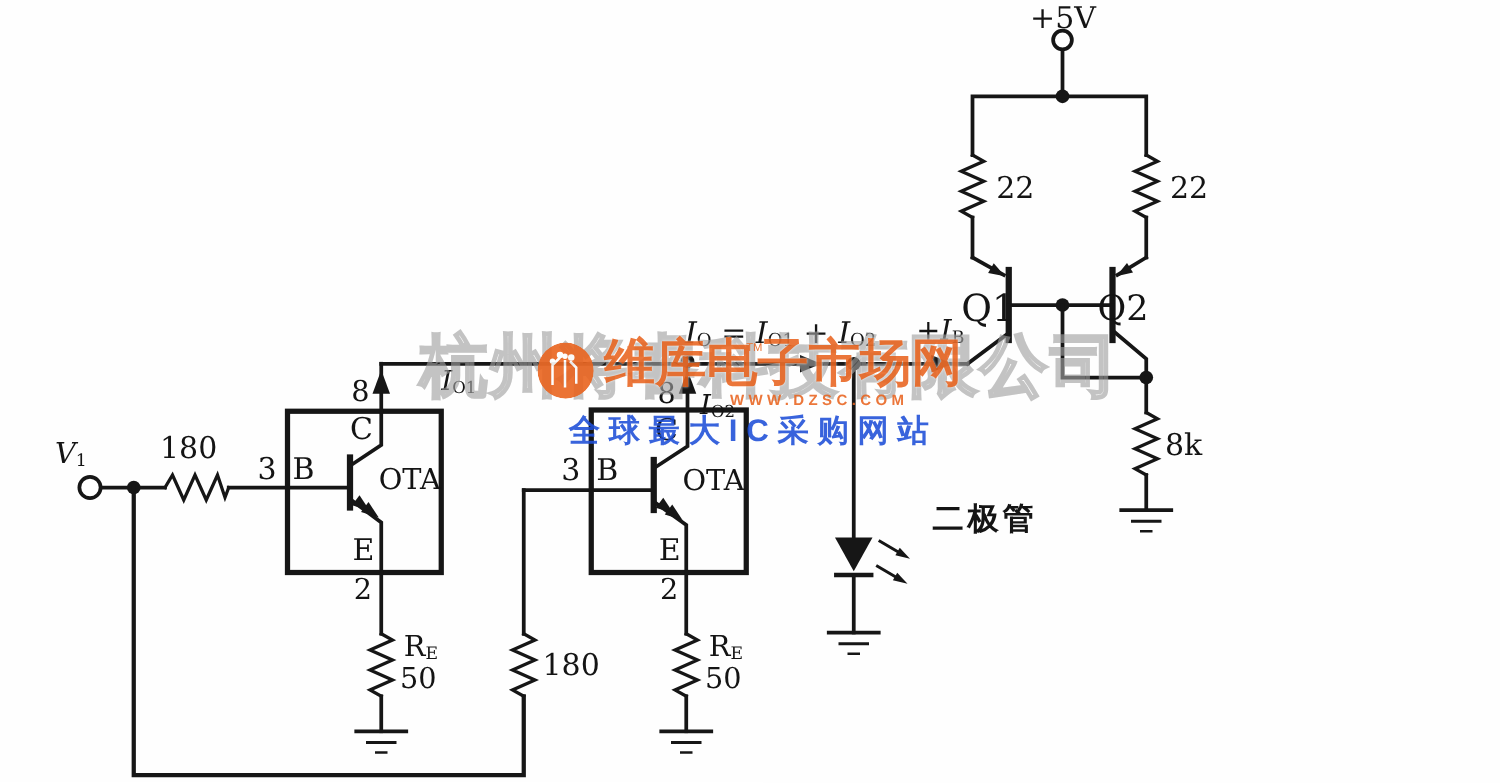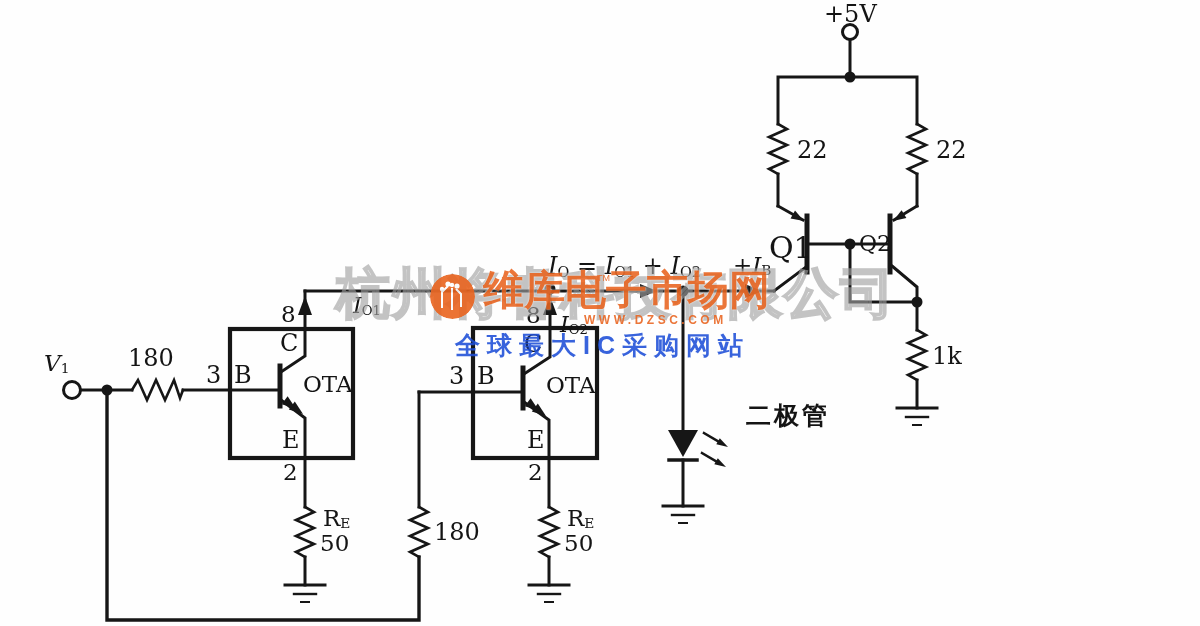--- a/index.html
+++ b/index.html
@@ -193,24 +193,24 @@
   <div class="lbl it" style="left:560px;top:314px;font-size:22px;"><span>I<sub>O2</sub></span></div>
   <div class="lbl" style="left:567px;top:507px;font-size:23px;"><span>R<sub>E</sub></span></div>
   <div class="lbl" style="left:564px;top:532px;font-size:23px;">50</div>
 
   <div class="lbl" style="left:434px;top:520px;font-size:24px;">180</div>
 
   <div class="lbl it" style="left:548px;top:254px;font-size:24px;"><span>I<sub>O</sub></span><span> = </span><span>I<sub>O1</sub></span><span> + </span><span>I<sub>O2</sub></span></div>
   <div class="lbl it" style="left:733px;top:254px;font-size:23px;"><span>+I<sub>B</sub></span></div>
 
   <div class="lbl" style="left:769px;top:233px;font-size:30px;">Q1</div>
-  <div class="lbl" style="left:859px;top:233px;font-size:22px;">Q2</div>
+  <div class="lbl" style="left:878px;top:233px;font-size:28px;">Q2</div>
   <div class="lbl" style="left:797px;top:138px;font-size:24px;">22</div>
   <div class="lbl" style="left:936px;top:138px;font-size:24px;">22</div>
-  <div class="lbl" style="left:932px;top:344px;font-size:24px;">1k</div>
+  <div class="lbl" style="left:932px;top:344px;font-size:24px;">8k</div>
   <div class="lbl" style="left:824px;top:2px;font-size:24px;">+5V</div>
 
   <div class="lbl cn" style="left:706px;top:403px;font-size:25px;letter-spacing:3px;margin-left:40px;">二极管</div>
 
   <div class="wm wm-company">杭州将睿科技有限公司</div>
   <svg class="wm wm-logo" viewBox="0 0 45 45">
     <circle cx="22.5" cy="22.5" r="22.5" fill="#e9641f" stroke="none"></circle>
     <g stroke="#ffffff" stroke-width="2" fill="none">
       <path d="M12 34 V18 l6-6"></path>
       <path d="M22 36 V14"></path>

